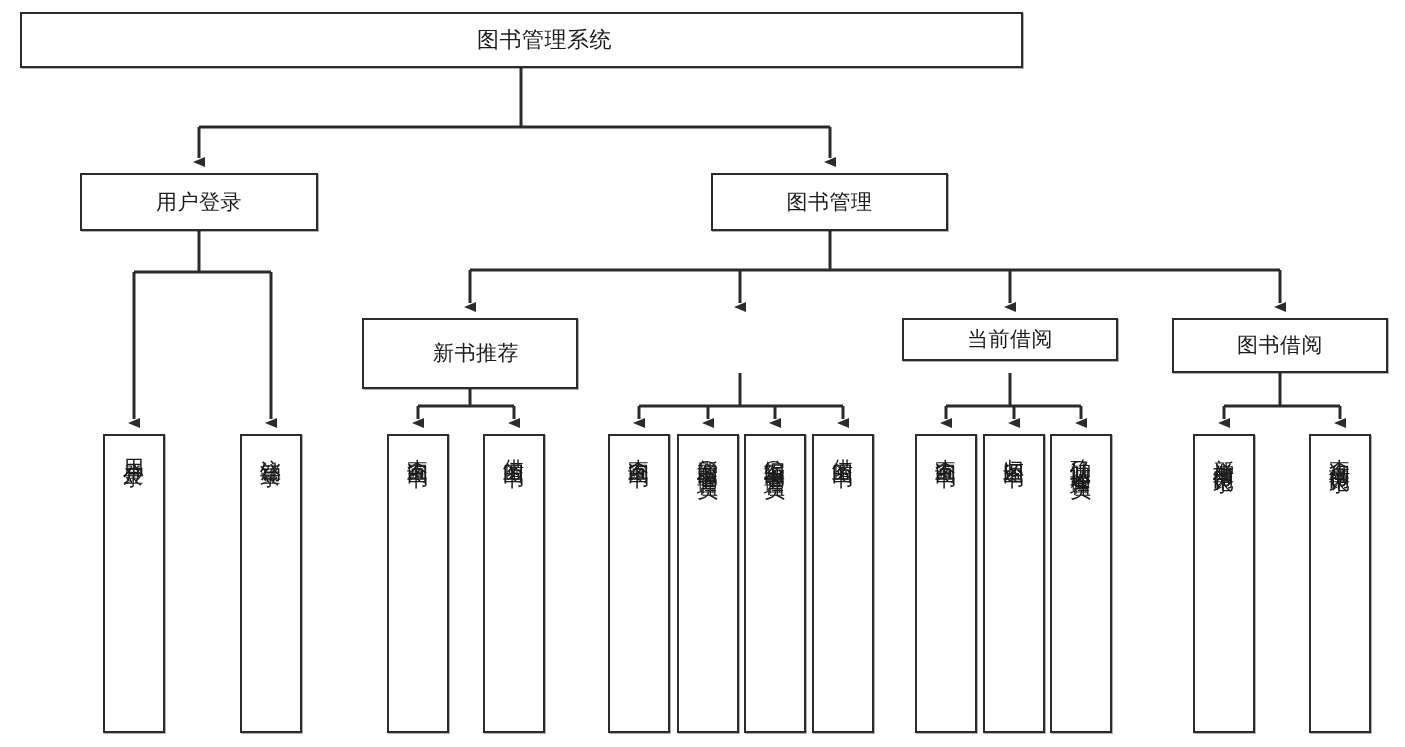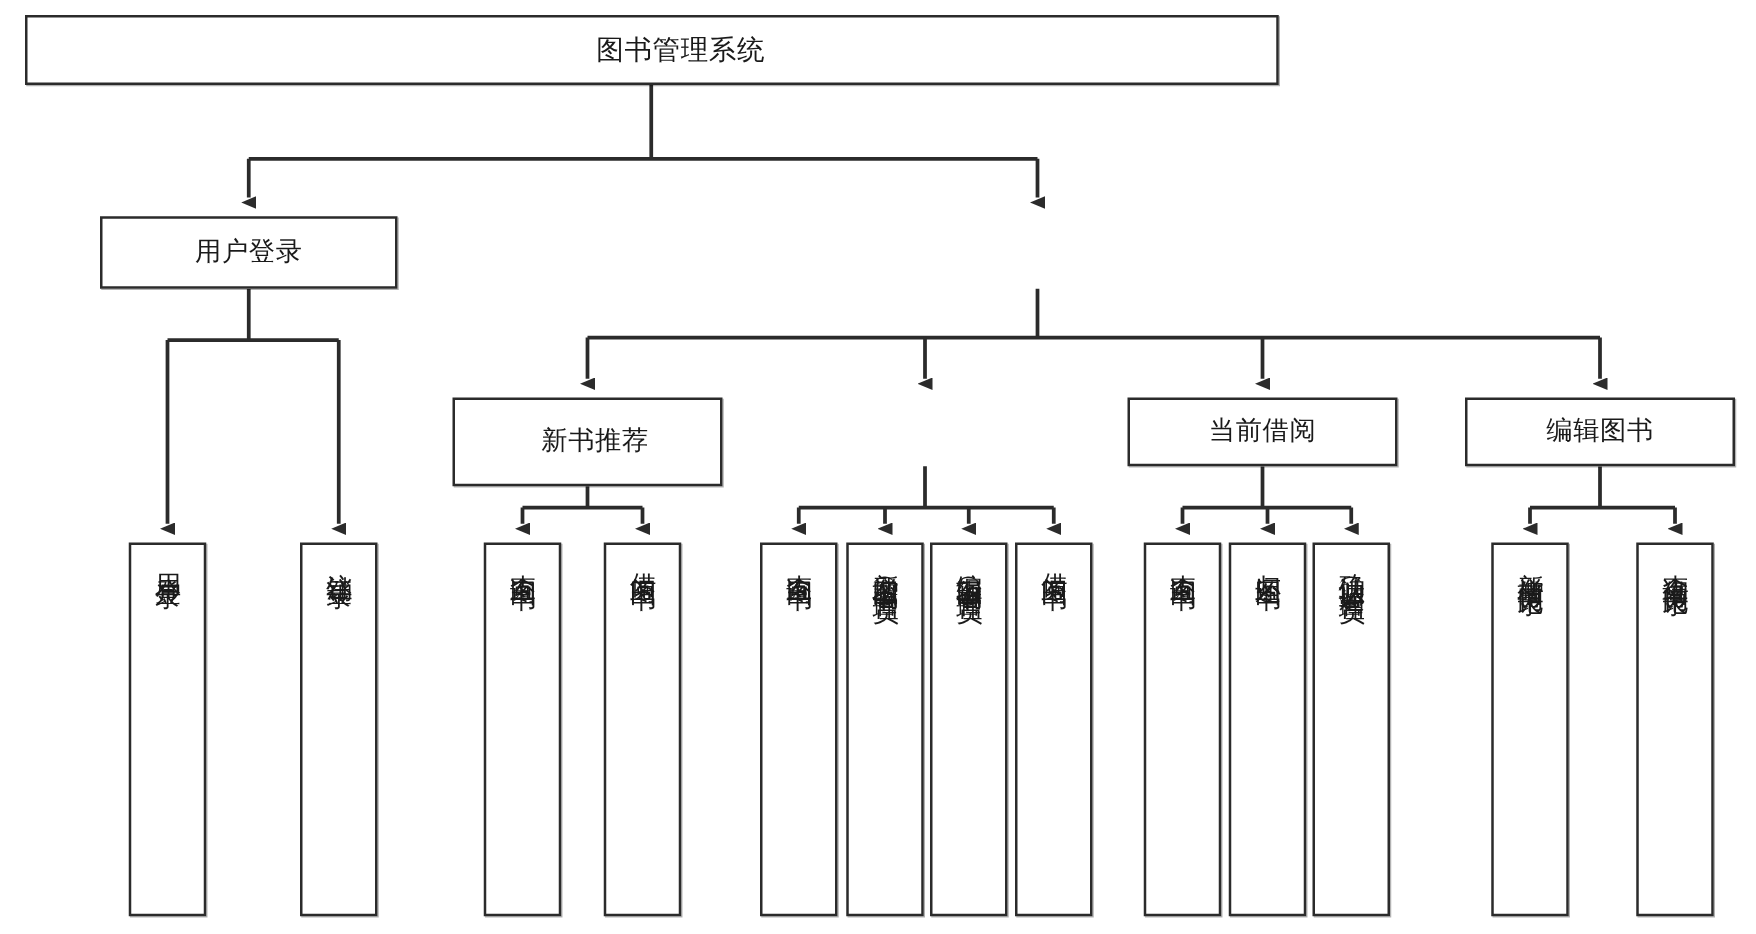--- a/index.html
+++ b/index.html
@@ -123,29 +123,32 @@
     </g>
   </svg>
 
   <div class="node root" style="left:20px;top:12px;width:1003px;height:56px;padding-left:46px;">
     <span class="label">图书管理系统</span>
   </div>
 
   <div class="node" style="left:80px;top:173px;width:238px;height:58px;">
     <span class="label">用户登录</span>
   </div>
+  <div class="node" style="left:711px;top:173px;width:237px;height:58px;">
+    <span class="label">图书管理</span>
+  </div>
 
   <div class="node" style="left:362px;top:318px;width:216px;height:71px;padding-left:12px;">
     <span class="label">新书推荐</span>
   </div>
-  <div class="node" style="left:902px;top:318px;width:216px;height:55px;">
+  <div class="node" style="left:902px;top:318px;width:216px;height:43px;">
     <span class="label">当前借阅</span>
   </div>
   <div class="node" style="left:1172px;top:318px;width:216px;height:55px;">
-    <span class="label">编辑图书</span>
+    <span class="label">图书借阅</span>
   </div>
 
   <div class="node leaf" style="left:103px;top:434px;width:62px;height:299px;">
     <span class="label">用户登录</span>
   </div>
   <div class="node leaf" style="left:240px;top:434px;width:62px;height:299px;">
     <span class="label">注销登录</span>
   </div>
   <div class="node leaf" style="left:387px;top:434px;width:62px;height:299px;">
     <span class="label">查询图书</span>

